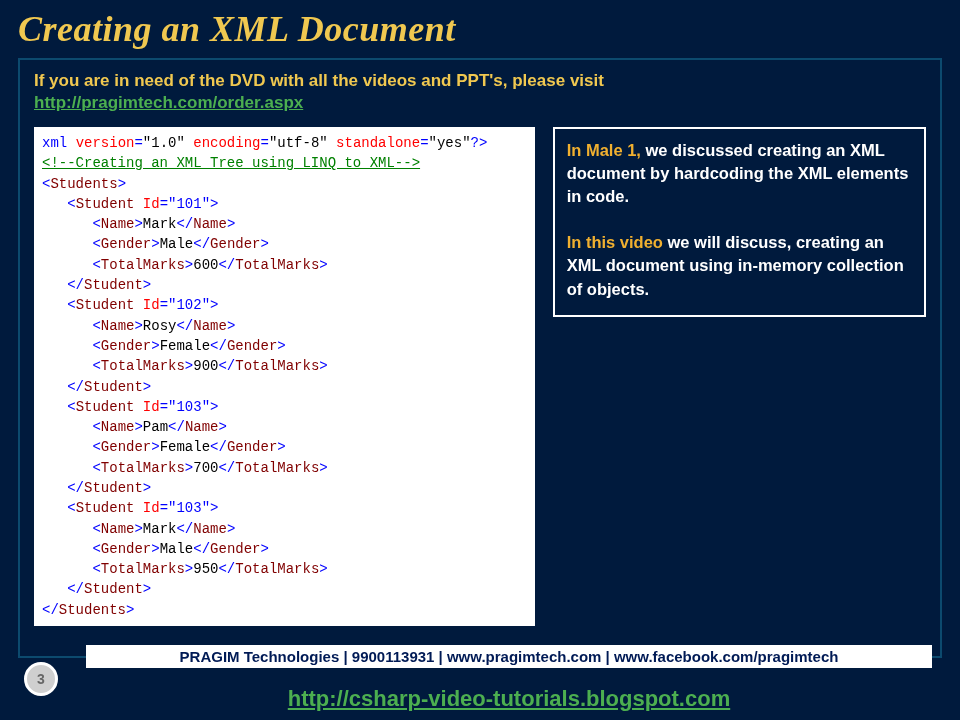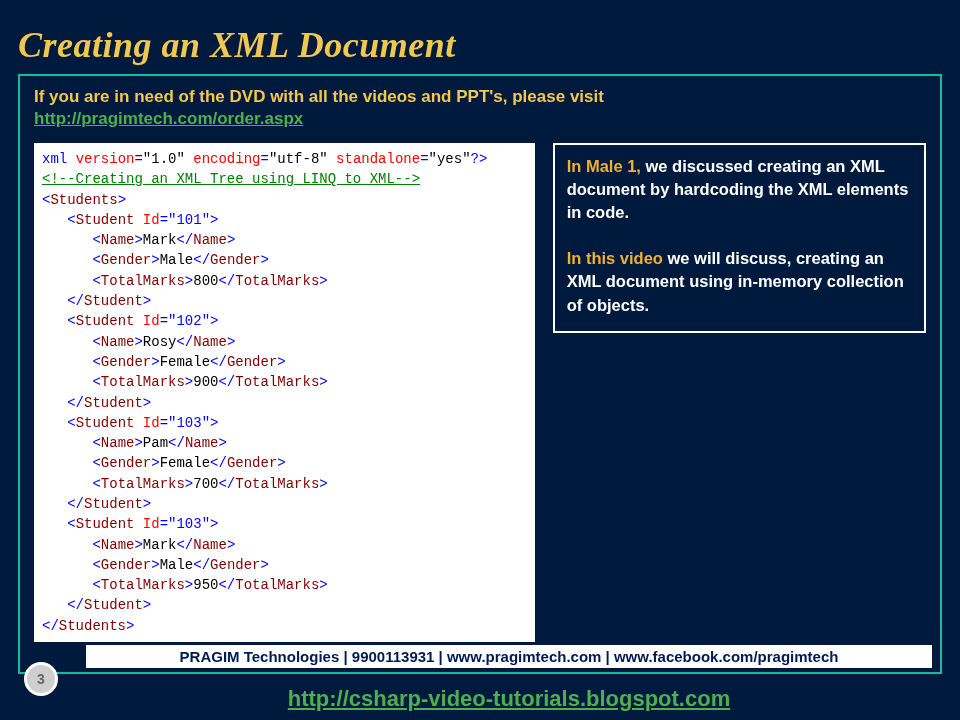--- a/index.html
+++ b/index.html
@@ -6,28 +6,28 @@
   html, body { width: 960px; height: 720px; overflow: hidden; font-family: Verdana, Geneva, sans-serif; }
   body { background: #001a3d; color: #fff; }
 
   .slide { width: 960px; height: 720px; position: relative; }
 
   .title {
     color: #f0c850;
     font-size: 36px;
     font-weight: bold;
     font-style: italic;
-    padding: 24px 18px 8px 18px;
+    padding: 8px 18px 8px 18px;
     font-family: Georgia, 'Times New Roman', serif;
     letter-spacing: 0.5px;
   }
 
   .main-box {
     margin: 0 18px 0 18px;
-    border: 2px solid #14b8a6;
+    border: 2px solid #0c4a6e;
     padding: 10px 14px 14px 14px;
     height: 600px;
     position: relative;
   }
 
   .dvd-text {
     color: #f0c850;
     font-weight: bold;
     font-size: 17px;
     font-family: Verdana, sans-serif;
@@ -124,21 +124,21 @@
     <a class="dvd-link">http://pragimtech.com/order.aspx</a>
 
     <div class="columns">
 
       <div class="code-box" id="code-box"><span class="decl"><span class="decl">xml</span> <span class="attr">version</span><span class="decl">=</span><span class="txt">"1.0"</span> <span class="attr">encoding</span><span class="decl">=</span><span class="txt">"utf-8"</span> <span class="attr">standalone</span><span class="decl">=</span><span class="txt">"yes"</span><span class="decl">?&gt;</span>
 <span class="comment">&lt;!--Creating an XML Tree using LINQ to XML--&gt;</span>
 <span class="decl">&lt;</span><span class="tag">Students</span><span class="decl">&gt;</span>
    <span class="decl">&lt;</span><span class="tag">Student</span> <span class="attr">Id</span><span class="decl">=</span><span class="decl">"101"</span><span class="decl">&gt;</span>
       <span class="decl">&lt;</span><span class="tag">Name</span><span class="decl">&gt;</span><span class="txt">Mark</span><span class="decl">&lt;/</span><span class="tag">Name</span><span class="decl">&gt;</span>
       <span class="decl">&lt;</span><span class="tag">Gender</span><span class="decl">&gt;</span><span class="txt">Male</span><span class="decl">&lt;/</span><span class="tag">Gender</span><span class="decl">&gt;</span>
-      <span class="decl">&lt;</span><span class="tag">TotalMarks</span><span class="decl">&gt;</span><span class="txt">800</span><span class="decl">&lt;/</span><span class="tag">TotalMarks</span><span class="decl">&gt;</span>
+      <span class="decl">&lt;</span><span class="tag">TotalMarks</span><span class="decl">&gt;</span><span class="txt">600</span><span class="decl">&lt;/</span><span class="tag">TotalMarks</span><span class="decl">&gt;</span>
    <span class="decl">&lt;/</span><span class="tag">Student</span><span class="decl">&gt;</span>
    <span class="decl">&lt;</span><span class="tag">Student</span> <span class="attr">Id</span><span class="decl">=</span><span class="decl">"102"</span><span class="decl">&gt;</span>
       <span class="decl">&lt;</span><span class="tag">Name</span><span class="decl">&gt;</span><span class="txt">Rosy</span><span class="decl">&lt;/</span><span class="tag">Name</span><span class="decl">&gt;</span>
       <span class="decl">&lt;</span><span class="tag">Gender</span><span class="decl">&gt;</span><span class="txt">Female</span><span class="decl">&lt;/</span><span class="tag">Gender</span><span class="decl">&gt;</span>
       <span class="decl">&lt;</span><span class="tag">TotalMarks</span><span class="decl">&gt;</span><span class="txt">900</span><span class="decl">&lt;/</span><span class="tag">TotalMarks</span><span class="decl">&gt;</span>
    <span class="decl">&lt;/</span><span class="tag">Student</span><span class="decl">&gt;</span>
    <span class="decl">&lt;</span><span class="tag">Student</span> <span class="attr">Id</span><span class="decl">=</span><span class="decl">"103"</span><span class="decl">&gt;</span>
       <span class="decl">&lt;</span><span class="tag">Name</span><span class="decl">&gt;</span><span class="txt">Pam</span><span class="decl">&lt;/</span><span class="tag">Name</span><span class="decl">&gt;</span>
       <span class="decl">&lt;</span><span class="tag">Gender</span><span class="decl">&gt;</span><span class="txt">Female</span><span class="decl">&lt;/</span><span class="tag">Gender</span><span class="decl">&gt;</span>
       <span class="decl">&lt;</span><span class="tag">TotalMarks</span><span class="decl">&gt;</span><span class="txt">700</span><span class="decl">&lt;/</span><span class="tag">TotalMarks</span><span class="decl">&gt;</span>

